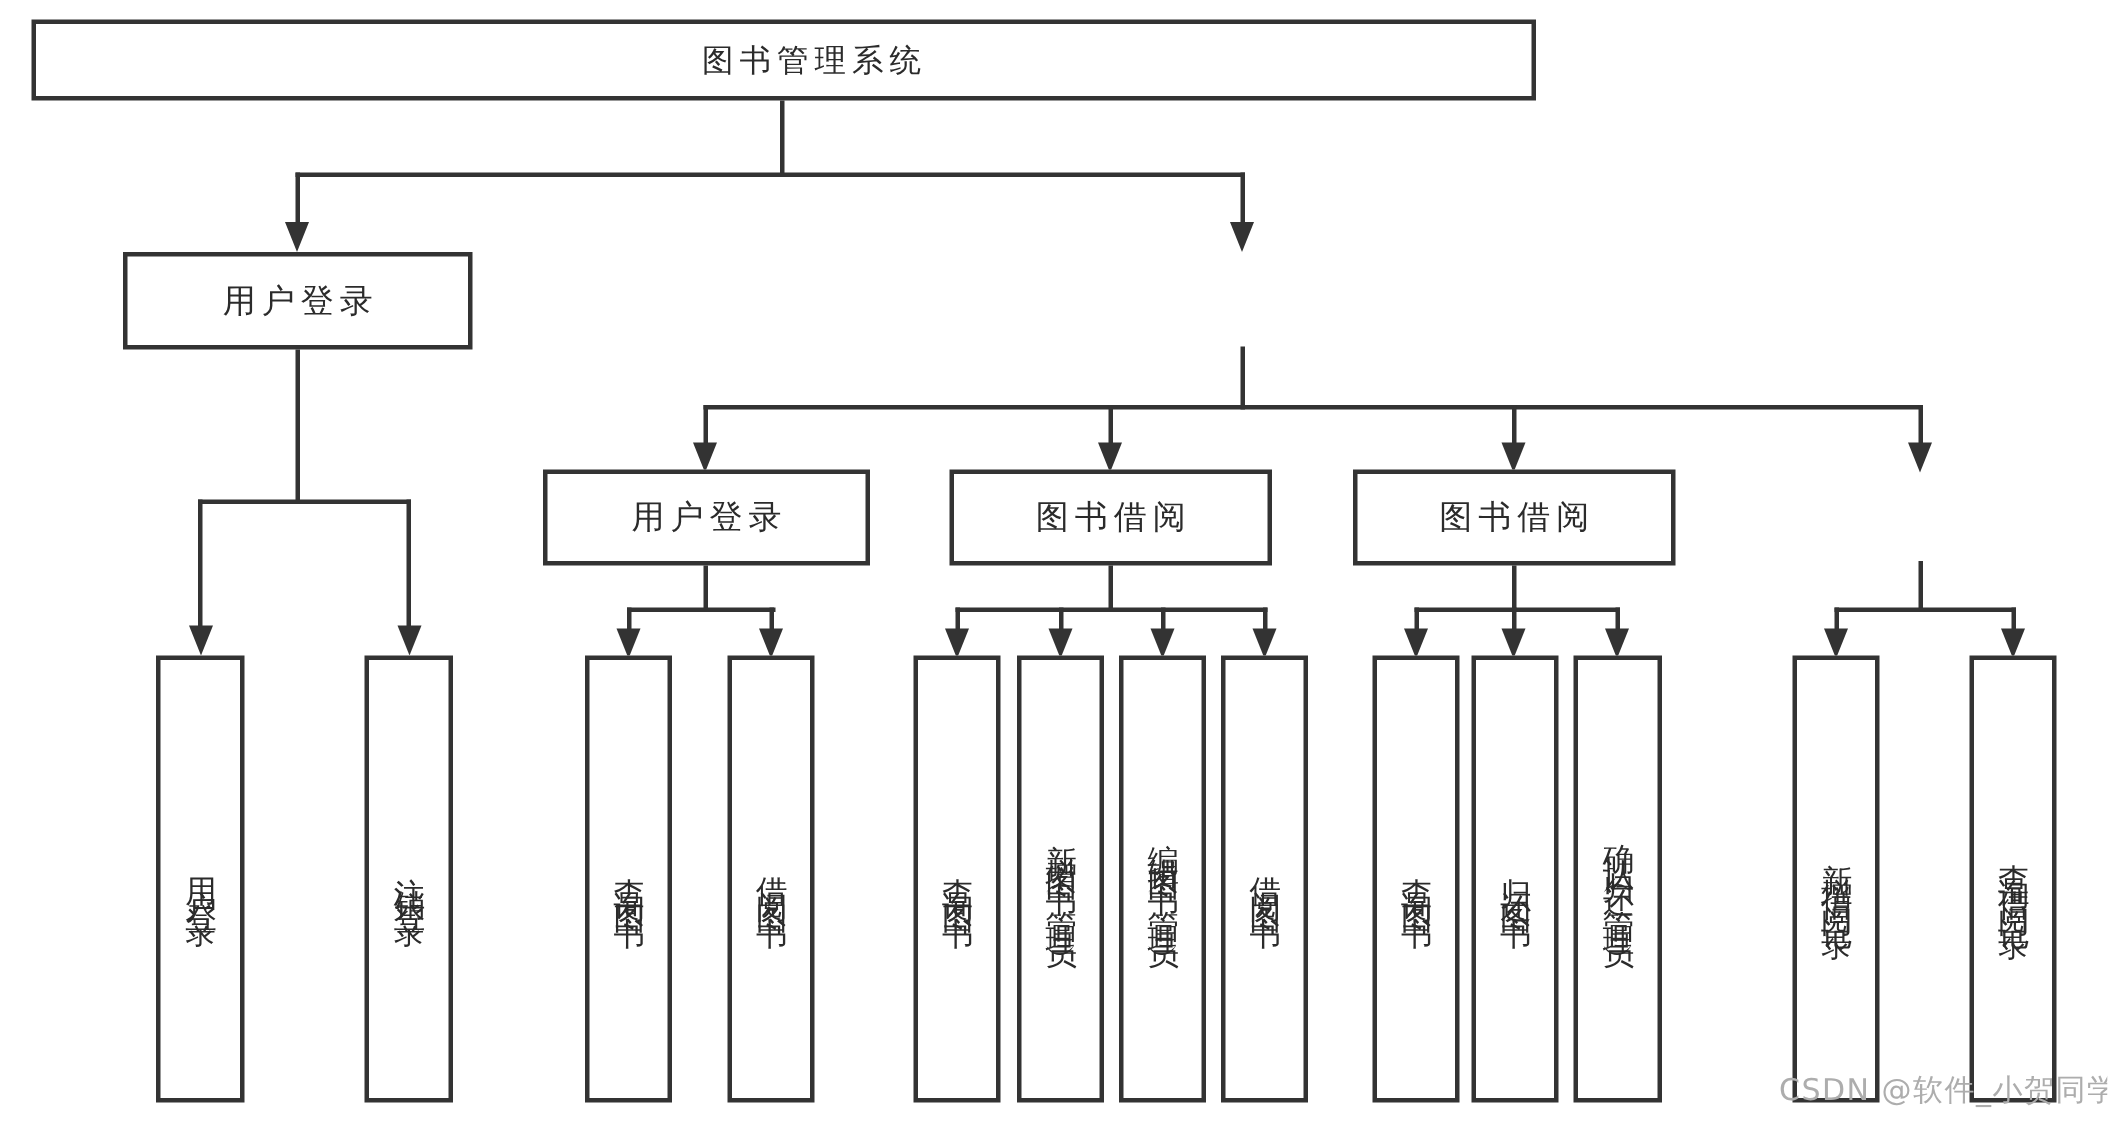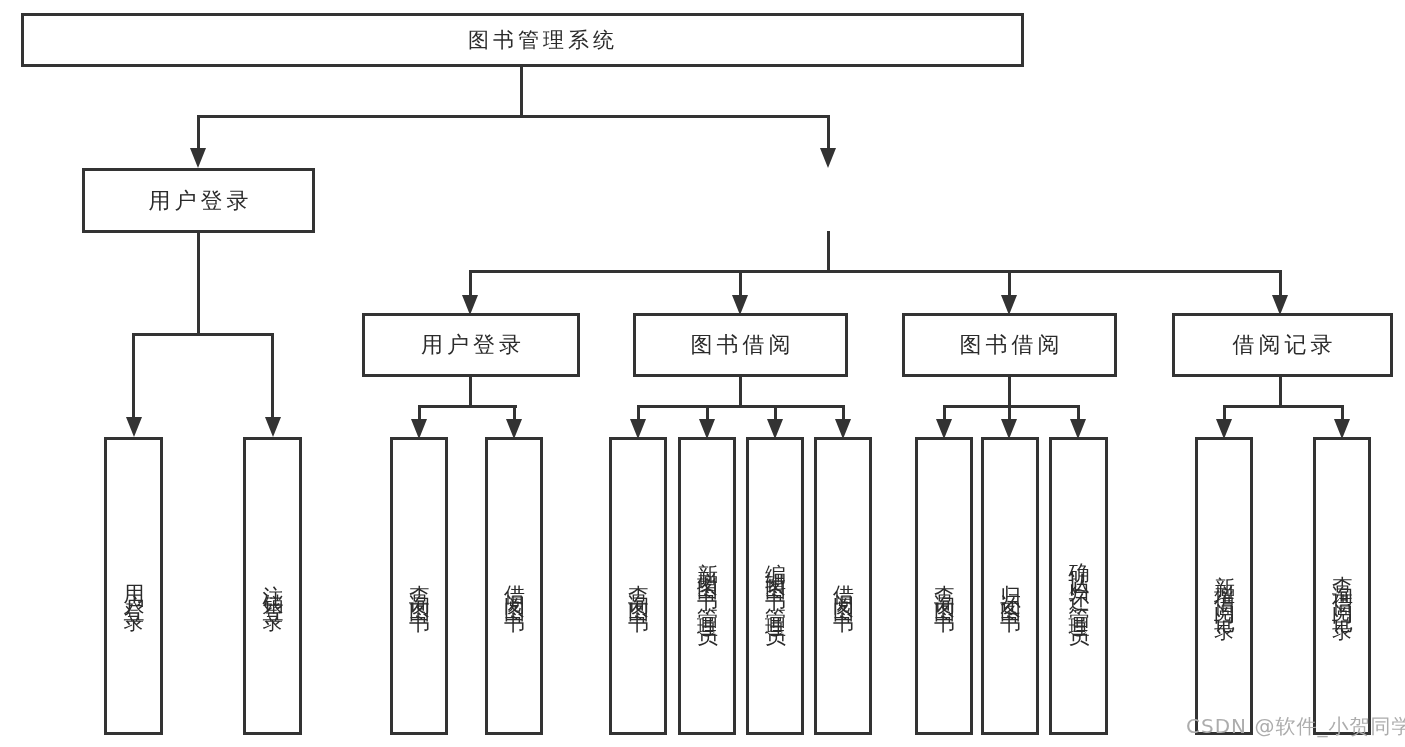--- a/index.html
+++ b/index.html
@@ -128,23 +128,20 @@
 
   <div class="box" style="left:362px;top:313px;width:218px;height:64px;">
     <span class="hlabel">用户登录</span>
   </div>
   <div class="box" style="left:633px;top:313px;width:215px;height:64px;">
     <span class="hlabel">图书借阅</span>
   </div>
   <div class="box" style="left:902px;top:313px;width:215px;height:64px;">
     <span class="hlabel">图书借阅</span>
   </div>
-  <div class="box" style="left:1172px;top:313px;width:221px;height:64px;">
-    <span class="hlabel">借阅记录</span>
-  </div>
 
   <div class="box" style="left:104px;top:437px;width:59px;height:298px;">
     <span class="vlabel">用户登录</span>
   </div>
   <div class="box" style="left:243px;top:437px;width:59px;height:298px;">
     <span class="vlabel">注销登录</span>
   </div>
 
   <div class="box" style="left:390px;top:437px;width:58px;height:298px;">
     <span class="vlabel">查询图书</span>

